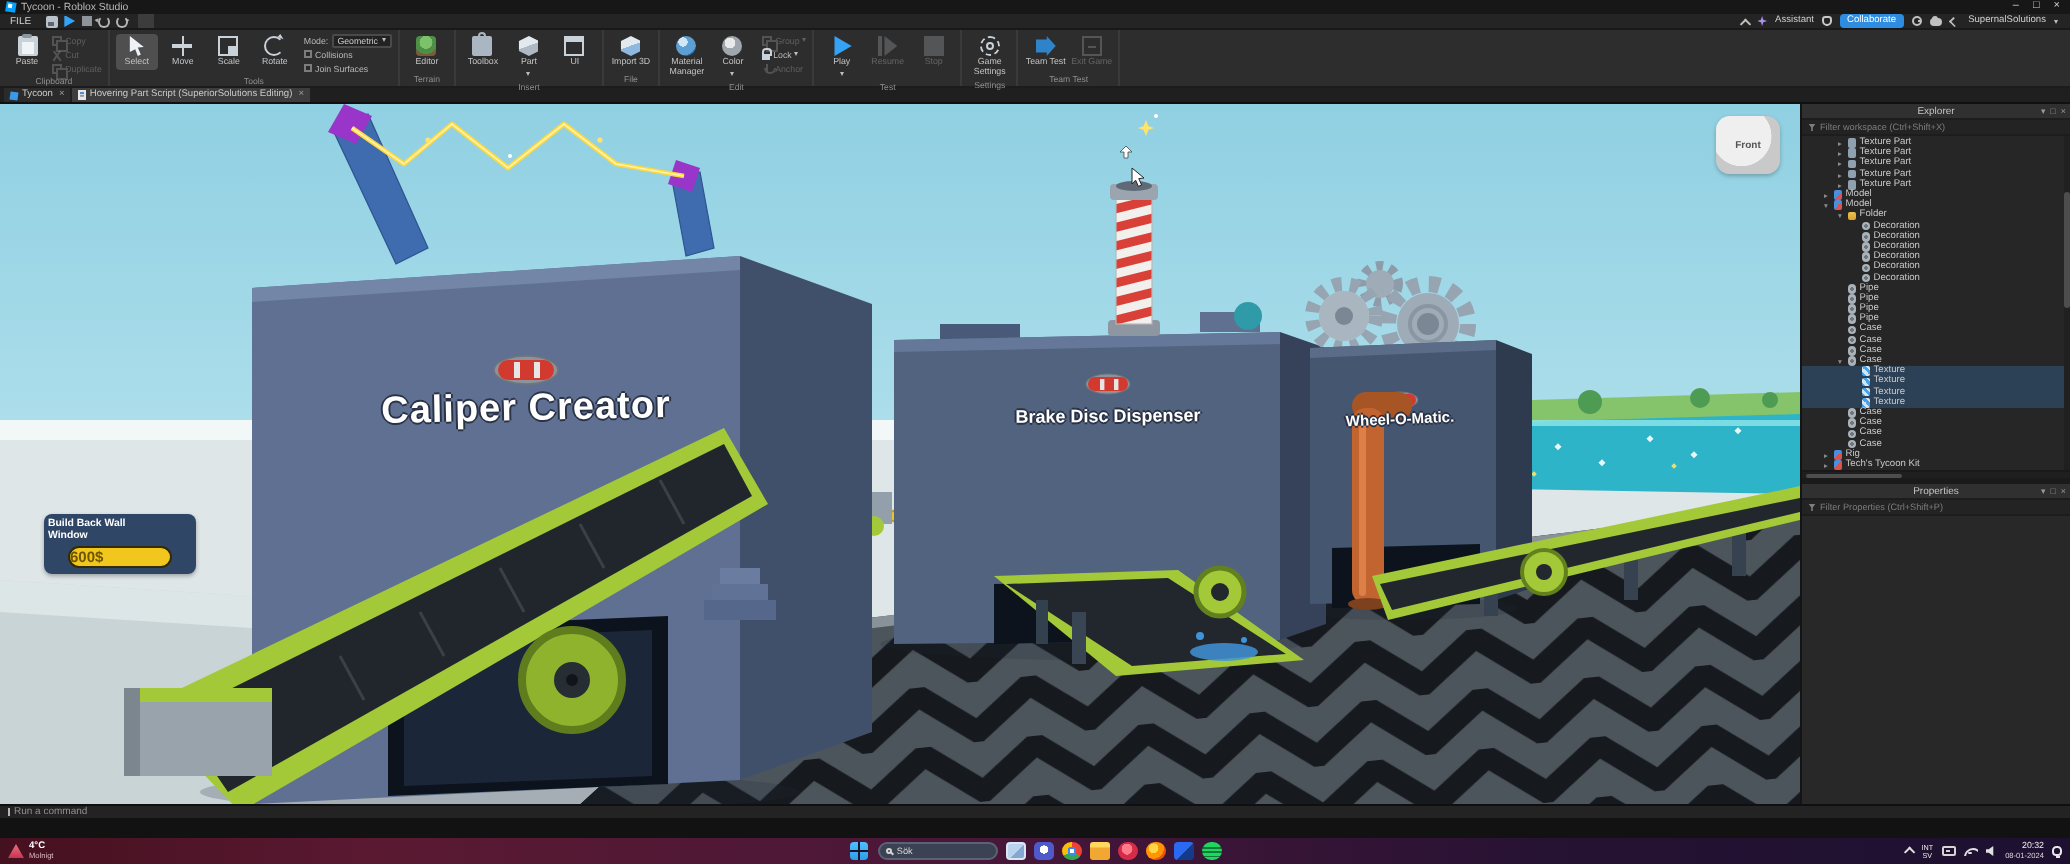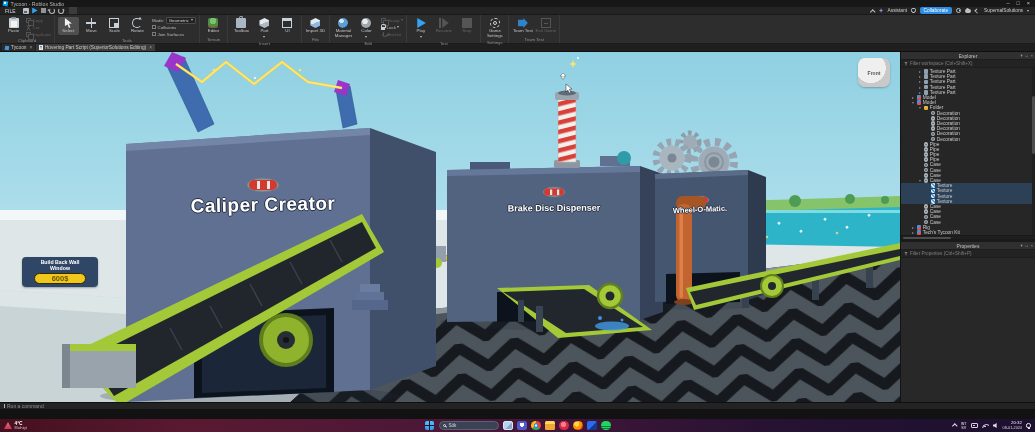--- a/index.html
+++ b/index.html
@@ -109,21 +109,21 @@
 
   
   .main{height:350px;display:flex;}
   .viewport{width:900px;height:350px;position:relative;overflow:hidden;flex:none;}
   .viewport svg{position:absolute;inset:0;}
   .vp-overlay{position:absolute;color:#fff;font-weight:bold;text-align:center;
     text-shadow:0 1px 0 #2a3346,1px 0 0 #2a3346,-1px 0 0 #2a3346,0 -1px 0 #2a3346;}
   .sign-left{left:158px;top:142px;width:210px;font-size:19px;letter-spacing:.5px;transform:rotate(-1.2deg);}
   .sign-mid{left:493px;top:151px;width:122px;font-size:9px;transform:rotate(-.5deg);}
   .sign-right{left:654px;top:153px;width:92px;font-size:7.5px;transform:rotate(-2.5deg);}
-  .billboard{position:absolute;left:22px;top:205px;width:76px;background:rgba(24,48,84,.88);border-radius:4px;padding:2px 2px 3px;text-align:center;box-shadow:0 1px 2px rgba(0,0,0,.3);}
+  .billboard{position:absolute;left:22px;top:205px;width:76px;background:rgba(24,48,84,.88);border-radius:4px;padding:2px 2px 3px;text-align:left;box-shadow:0 1px 2px rgba(0,0,0,.3);}
   .billboard .bl{color:#fff;font-size:5.2px;font-weight:bold;line-height:6px;}
   .price-pill{margin:2px auto 0;width:52px;background:#f2c71d;border:1.5px solid #332b00;border-radius:6px;font-size:7.5px;font-weight:bold;color:#6e5600;line-height:9px;}
   .viewcube{position:absolute;left:858px;top:6px;width:32px;height:29px;background:radial-gradient(circle at 40% 35%,#efefef 0 55%,#c9c9c9 56%);border-radius:7px;display:flex;align-items:center;justify-content:center;box-shadow:0 1px 2px rgba(0,0,0,.25);}
   .viewcube span{font-size:5px;color:#555;font-weight:bold;}
 
   
   .rightpanel{width:135px;background:#262626;border-left:1px solid #141414;display:flex;flex-direction:column;flex:none;}
   .phead{height:8px;background:#303030;display:flex;align-items:center;justify-content:center;position:relative;border-bottom:1px solid #1d1d1d;}
   .phead .ptitle{font-size:5px;color:#c4c4c4;}
   .phead .picons{position:absolute;right:2px;top:0;bottom:0;display:flex;align-items:center;gap:2.5px;}

